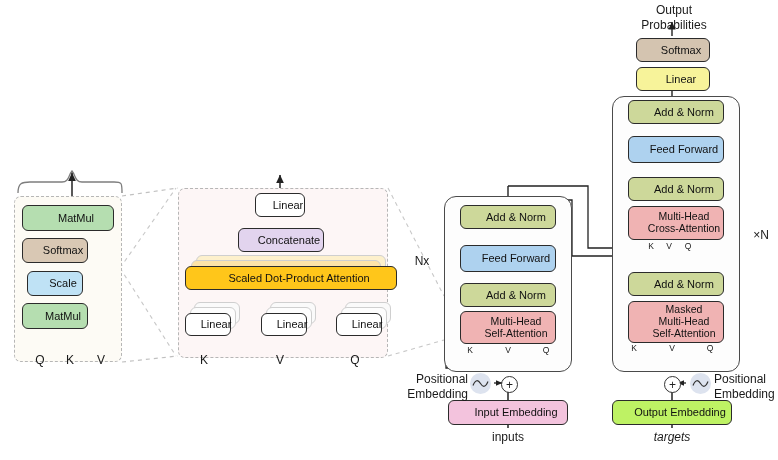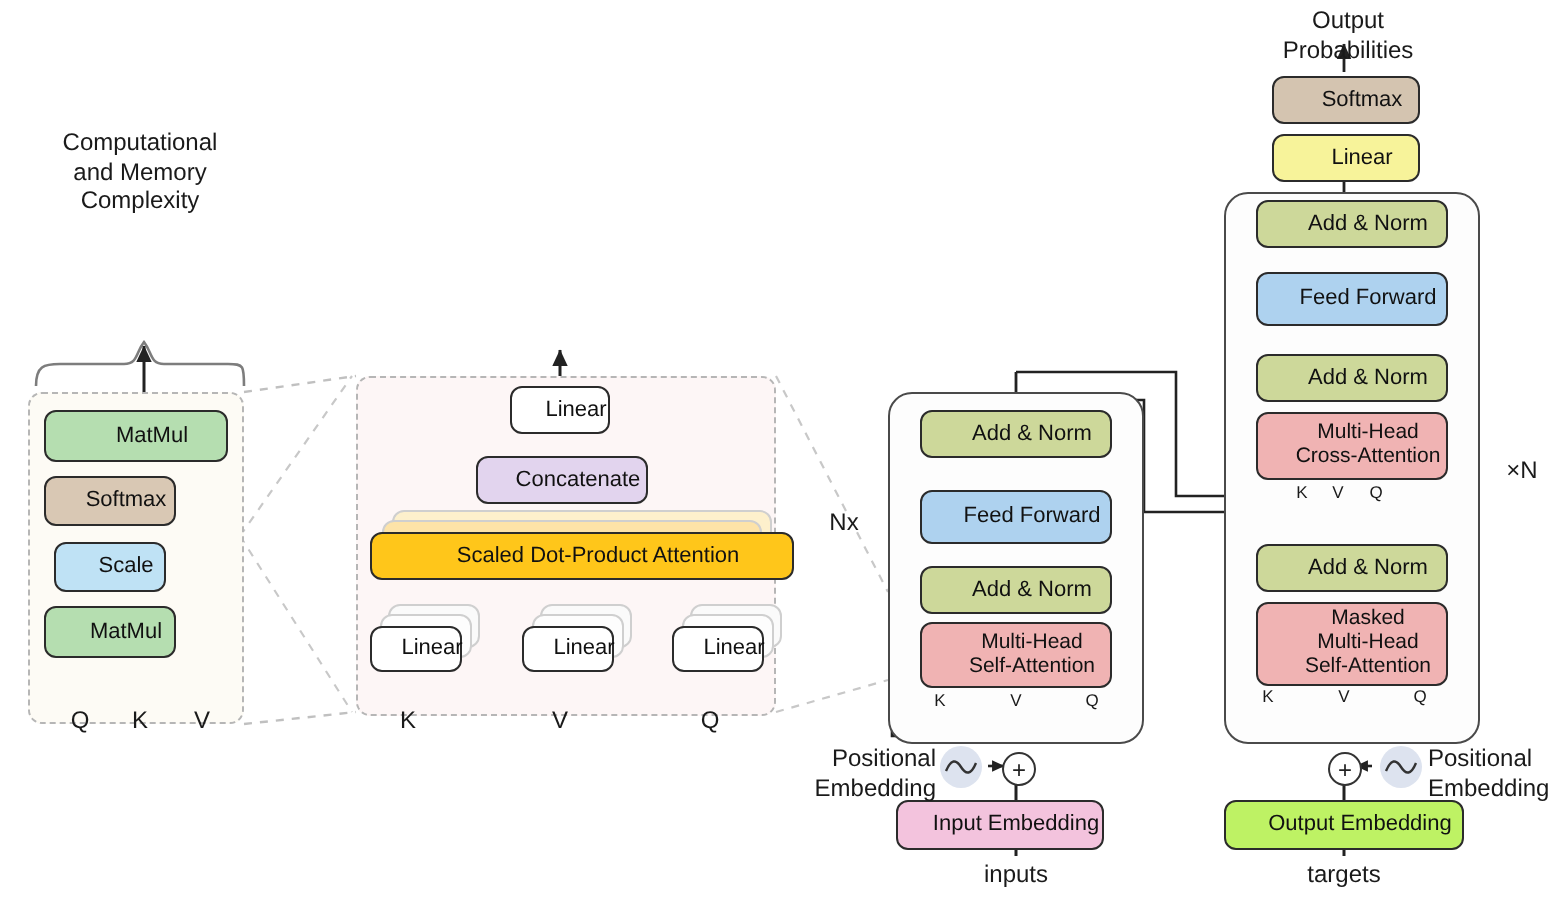--- a/index.html
+++ b/index.html
@@ -123,23 +123,20 @@
     <path d="M672,152 L726,152 L726,112 L714,112" fill="none" stroke="#222" stroke-width="1.3" marker-end="url(#ah)"></path>
 
     <line x1="672" y1="100" x2="672" y2="83" stroke="#222" stroke-width="1.4" marker-end="url(#ah)"></line>
     <line x1="672" y1="62" x2="672" y2="50" stroke="#222" stroke-width="1.4" marker-end="url(#ah)"></line>
     <line x1="672" y1="36" x2="672" y2="22" stroke="#222" stroke-width="1.4" marker-end="url(#ah)"></line>
 
     <line x1="494" y1="383" x2="502" y2="383" stroke="#222" stroke-width="1.3" marker-end="url(#ahs)"></line>
     <line x1="686" y1="383" x2="678" y2="383" stroke="#222" stroke-width="1.3" marker-end="url(#ahs)"></line>
   </svg>
 
-  <div class="lbl" style="left:8px;top:64px;width:124px;">Computational
-and Memory
-Complexity</div>
 
   <div class="panel" style="left:14px;top:196px;width:108px;height:166px;background:#fdfbf5;"></div>
 
   <div class="node" style="left:22px;top:205px;width:92px;height:26px;background:#b5deb0;">
     <span>MatMul</span>
   </div>
   <div class="node" style="left:22px;top:238px;width:66px;height:25px;background:#d9c8b4;">
     <span>Softmax</span>
   </div>
   <div class="node" style="left:27px;top:271px;width:56px;height:25px;background:#bfe2f5;">
@@ -212,21 +209,21 @@
   <div class="lbl tiny" style="left:539px;top:345px;width:14px;">Q</div>
 
   <div class="sine" style="left:470px;top:373px;width:21px;height:21px;"></div>
   <svg style="position:absolute;left:470px;top:373px;width:21px;height:21px;z-index:7;" viewBox="0 0 21 21">
     <path d="M3,12.5 C5.5,6.5 8,6.5 10.5,10.5 C13,14.5 15.5,14.5 18,8.5" fill="none" stroke="#333" stroke-width="1.2"></path>
   </svg>
   <div class="plus" style="left:501px;top:376px;width:15px;height:15px;">+</div>
   <div class="lbl" style="left:406px;top:372px;width:62px;text-align:right;">Positional
 Embedding</div>
 
-  <div class="node" style="left:448px;top:400px;width:104px;height:25px;background:#f3c3dd;">
+  <div class="node" style="left:448px;top:400px;width:120px;height:25px;background:#f3c3dd;">
     <span>Input Embedding</span>
   </div>
   <div class="lbl" style="left:478px;top:430px;width:60px;">inputs</div>
 
   <div class="outerbox" style="left:612px;top:96px;width:128px;height:276px;"></div>
   <div class="lbl" style="left:748px;top:228px;width:26px;">×N</div>
 
   <div class="lbl" style="left:624px;top:3px;width:100px;">Output
 Probabilities</div>
 
@@ -272,15 +269,15 @@
   <div class="sine" style="left:690px;top:373px;width:21px;height:21px;"></div>
   <svg style="position:absolute;left:690px;top:373px;width:21px;height:21px;z-index:7;" viewBox="0 0 21 21">
     <path d="M3,12.5 C5.5,6.5 8,6.5 10.5,10.5 C13,14.5 15.5,14.5 18,8.5" fill="none" stroke="#333" stroke-width="1.2"></path>
   </svg>
   <div class="lbl" style="left:714px;top:372px;width:64px;text-align:left;">Positional
 Embedding</div>
 
   <div class="node" style="left:612px;top:400px;width:120px;height:25px;background:#bef264;">
     <span>Output Embedding</span>
   </div>
-  <div class="lbl" style="left:642px;top:430px;width:60px;">targets</div>
+  <div class="lbl" style="left:642px;top:430px;width:60px;font-style:italic;">targets</div>
 
 </div>
 
 </body></html>

